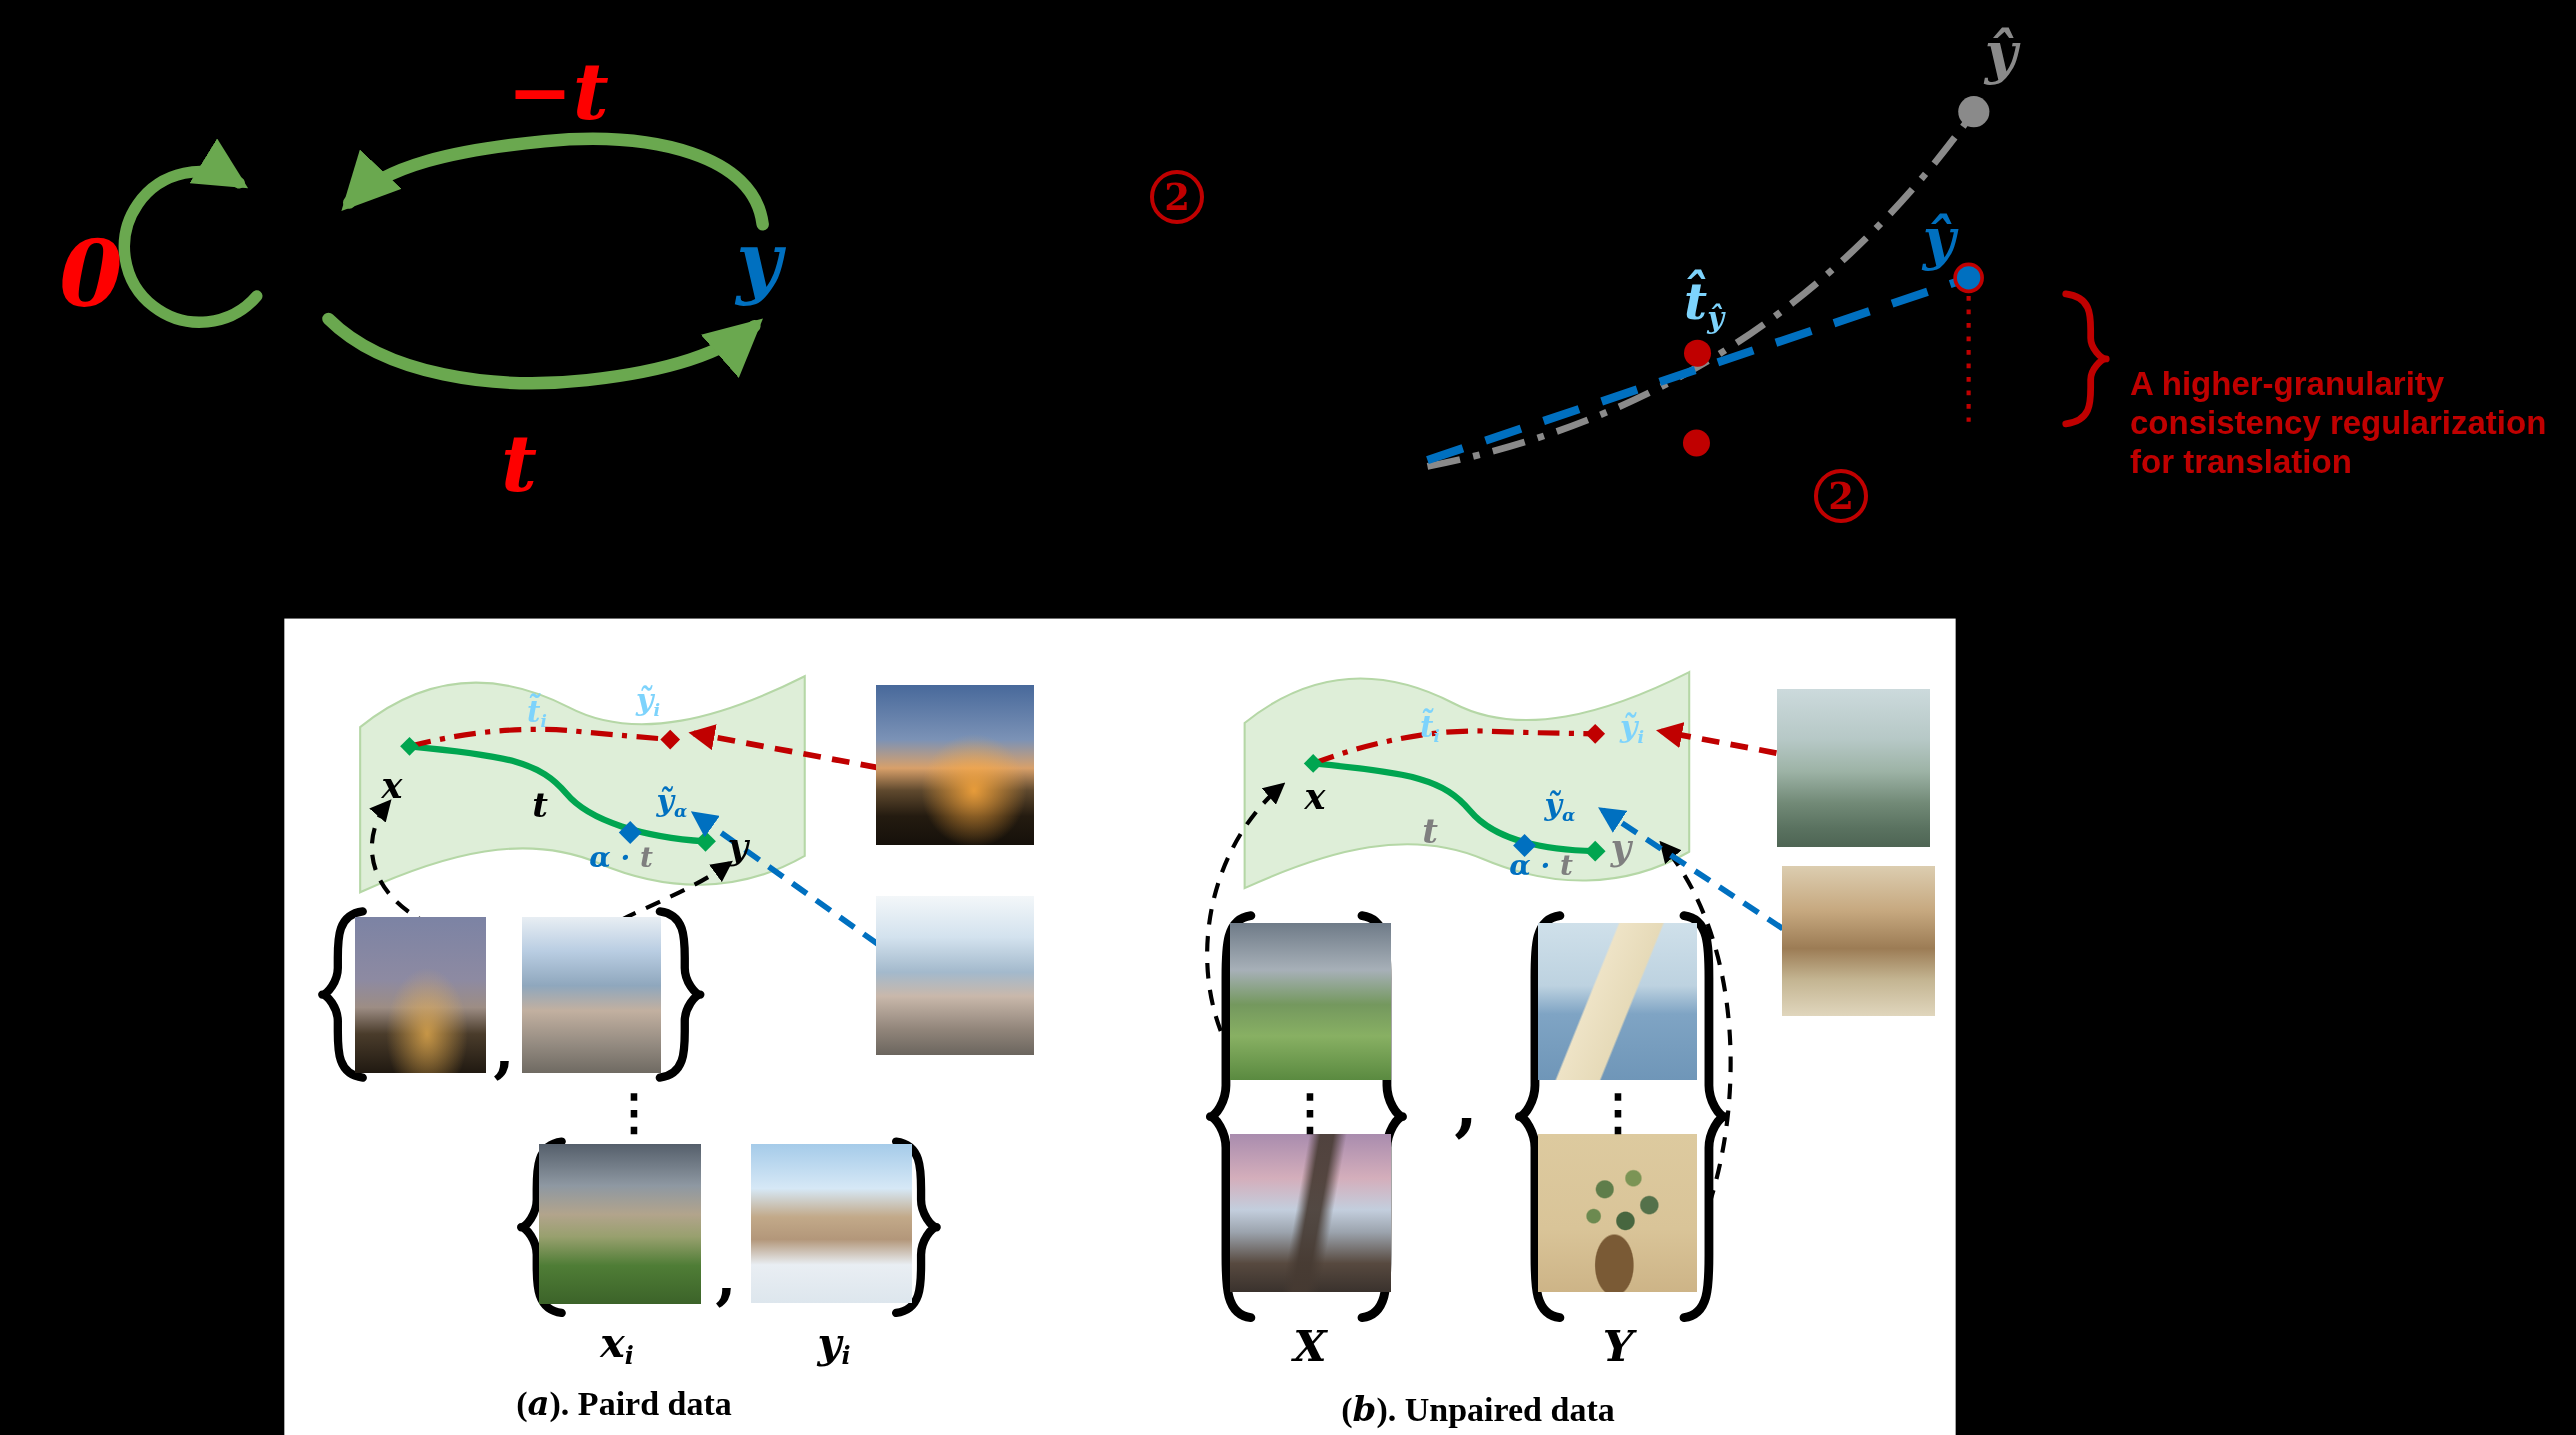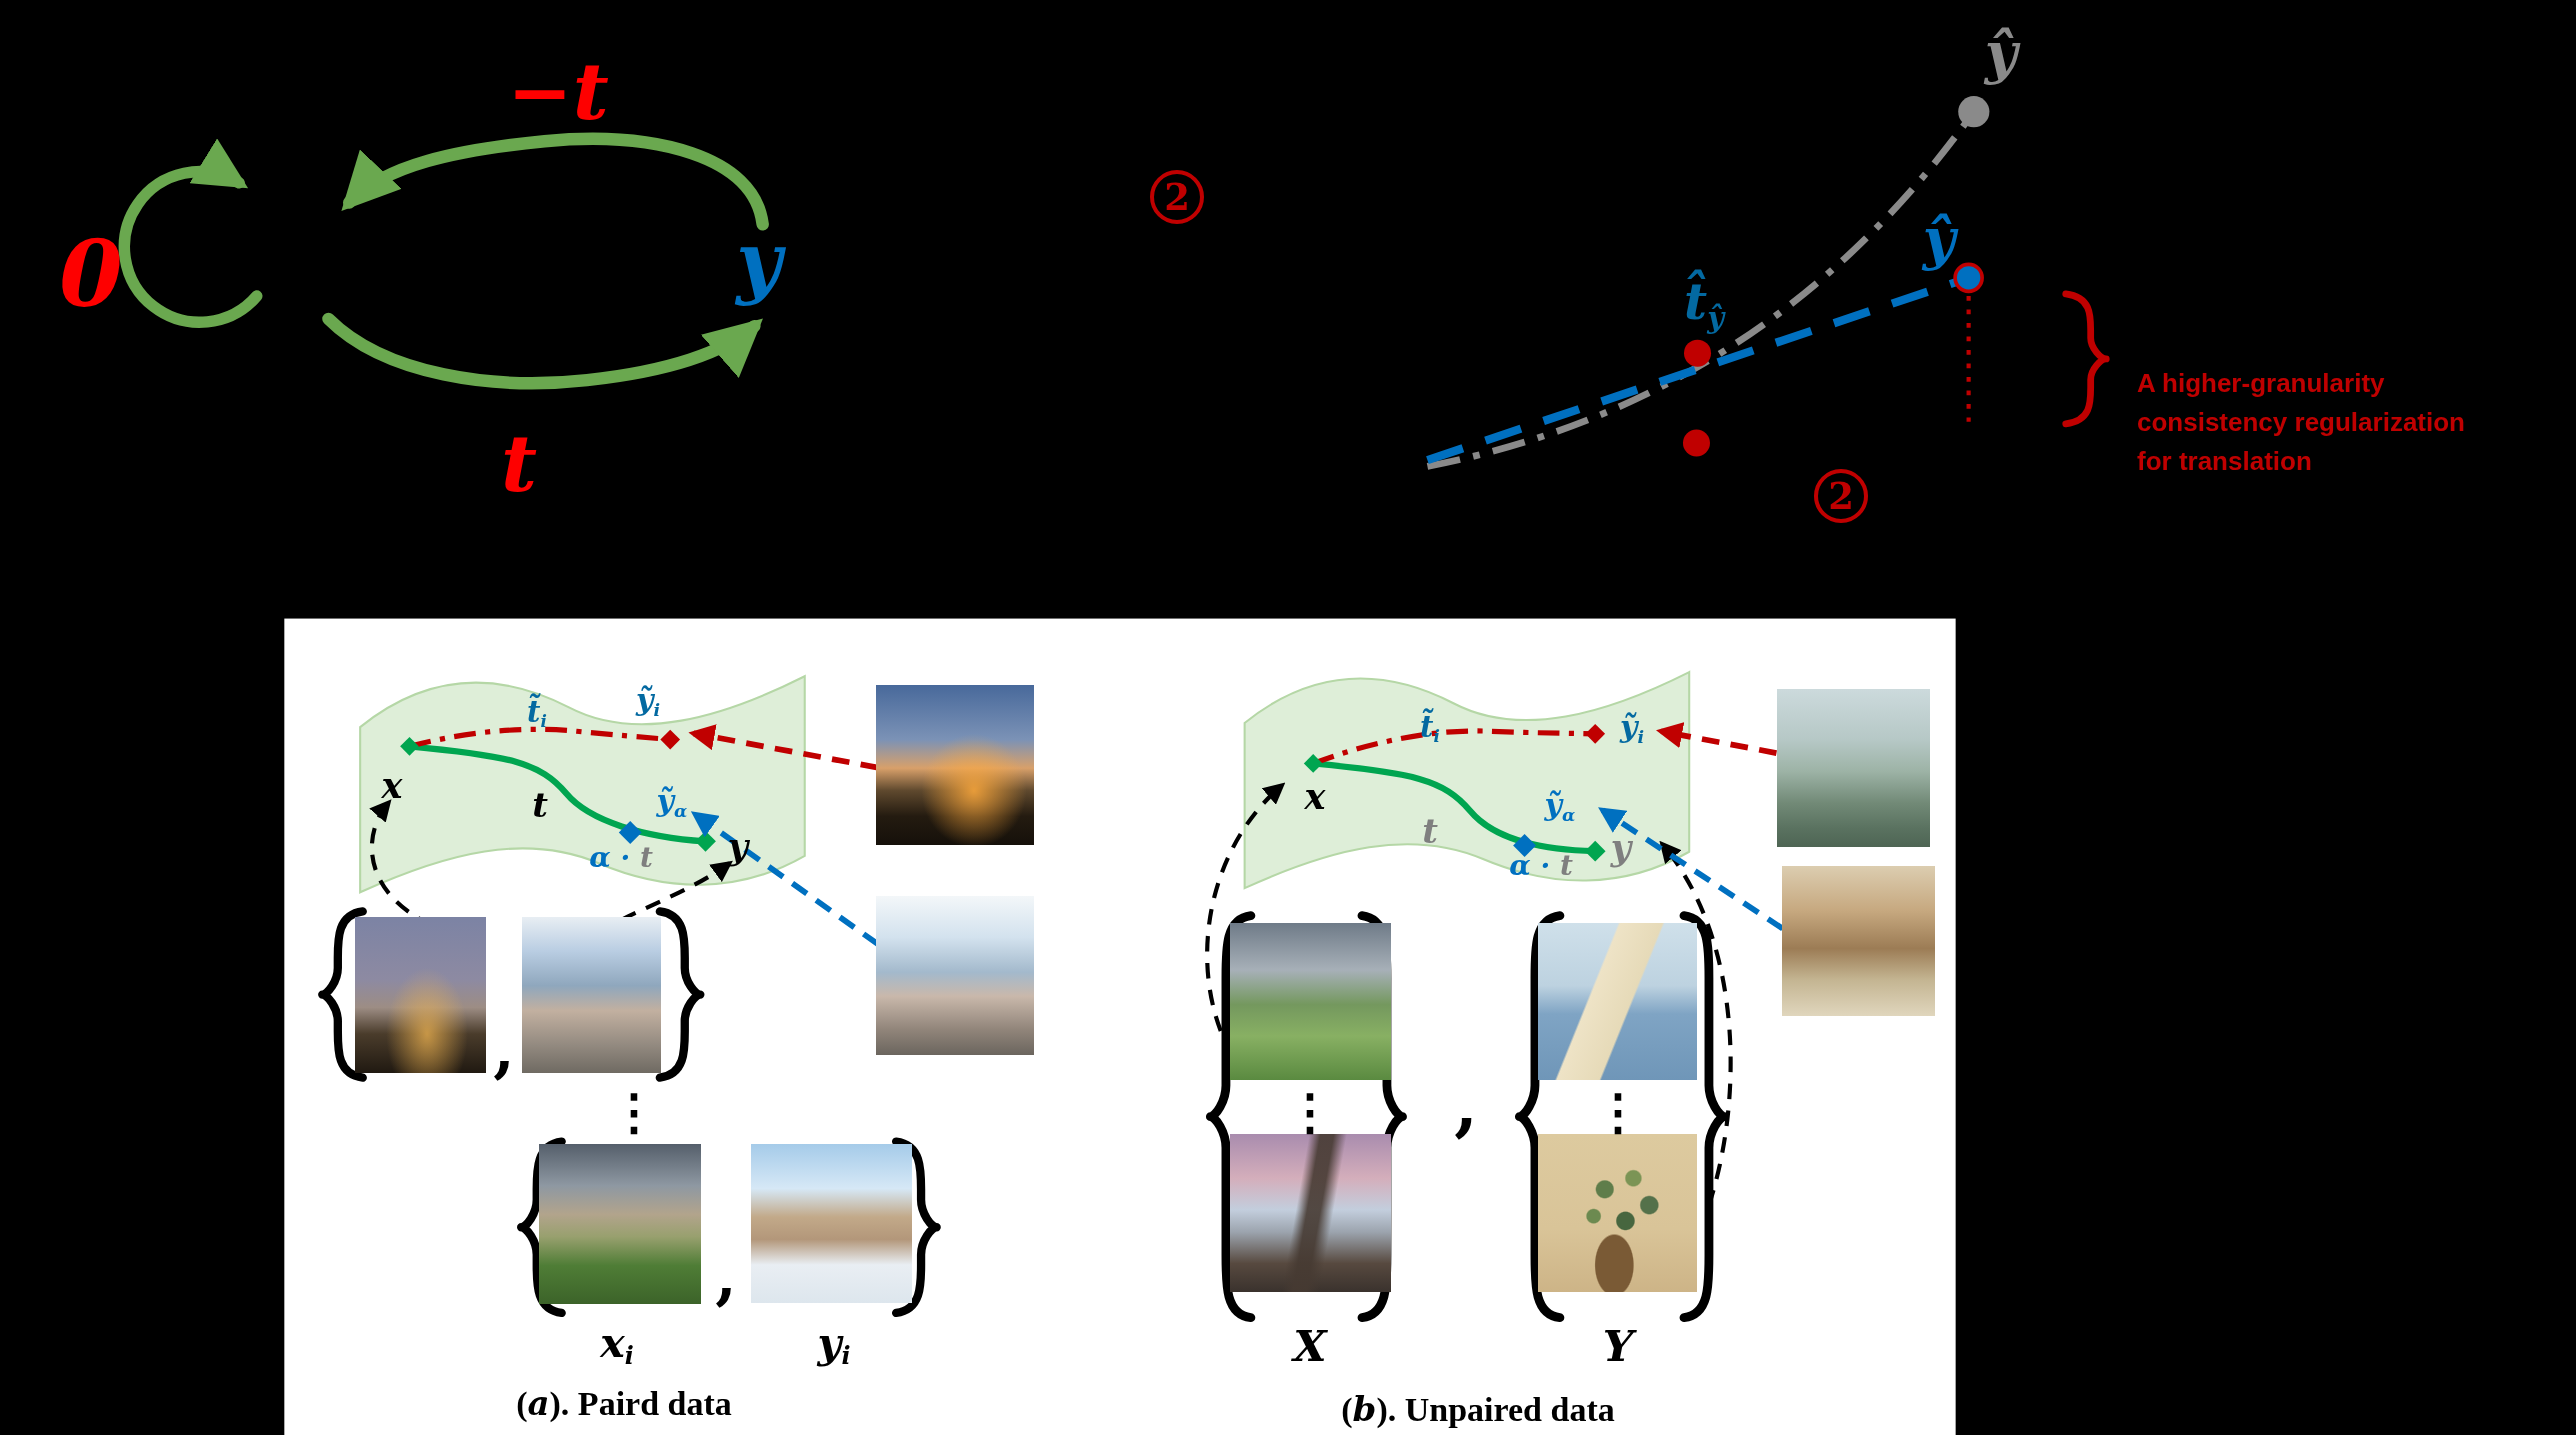--- a/index.html
+++ b/index.html
@@ -4,31 +4,31 @@
 <style>
   html,body{margin:0;padding:0;background:#000;}
   body{position:relative;width:2576px;height:1435px;overflow:hidden;
        font-family:"DejaVu Serif",serif;}
   svg.layer{position:absolute;left:0;top:0;}
   
   .mlabel{position:absolute;transform:translate(-50%,-50%);white-space:nowrap;
           font-family:"DejaVu Serif",serif;font-style:italic;font-weight:bold;line-height:1;}
   .sub{font-size:0.58em;vertical-align:-0.32em;}
   .red-bright{color:#fe0000;}
-  .red-dark{color:#0369a1;}
+  .red-dark{color:#7dd3fc;}
   .blue{color:#0070c0;}
   .gray{color:#7f7f7f;}
   .black{color:#000;}
   .circ2{position:absolute;transform:translate(-50%,-50%);box-sizing:border-box;
          width:54px;height:54px;border:4.7px solid #c00000;border-radius:50%;
          display:flex;align-items:center;justify-content:center;
          font-family:"DejaVu Serif",serif;font-weight:bold;font-size:37px;color:#c00000;}
   .anno{position:absolute;left:2130px;top:364px;color:#c00000;
         font-family:"Liberation Sans",sans-serif;font-weight:bold;
-        font-size:26px;line-height:39px;white-space:nowrap;margin-left:7px;}
+        font-size:33px;line-height:39px;white-space:nowrap;}
   .anno span{display:block;}
   .caption{position:absolute;transform:translate(-50%,-50%);white-space:nowrap;
            font-family:"Liberation Serif",serif;font-weight:bold;font-size:34px;color:#000;}
   .caption .cl{font-style:italic;font-family:"DejaVu Serif",serif;}
   .punct{position:absolute;transform:translate(-50%,-50%);color:#000;
          font-family:"DejaVu Serif",serif;font-weight:bold;line-height:1;}
   
   .photo{position:absolute;}
   .ph-a-night{background:
      radial-gradient(ellipse at 62% 66%, rgba(255,170,60,.85) 0%, rgba(255,170,60,0) 38%),

